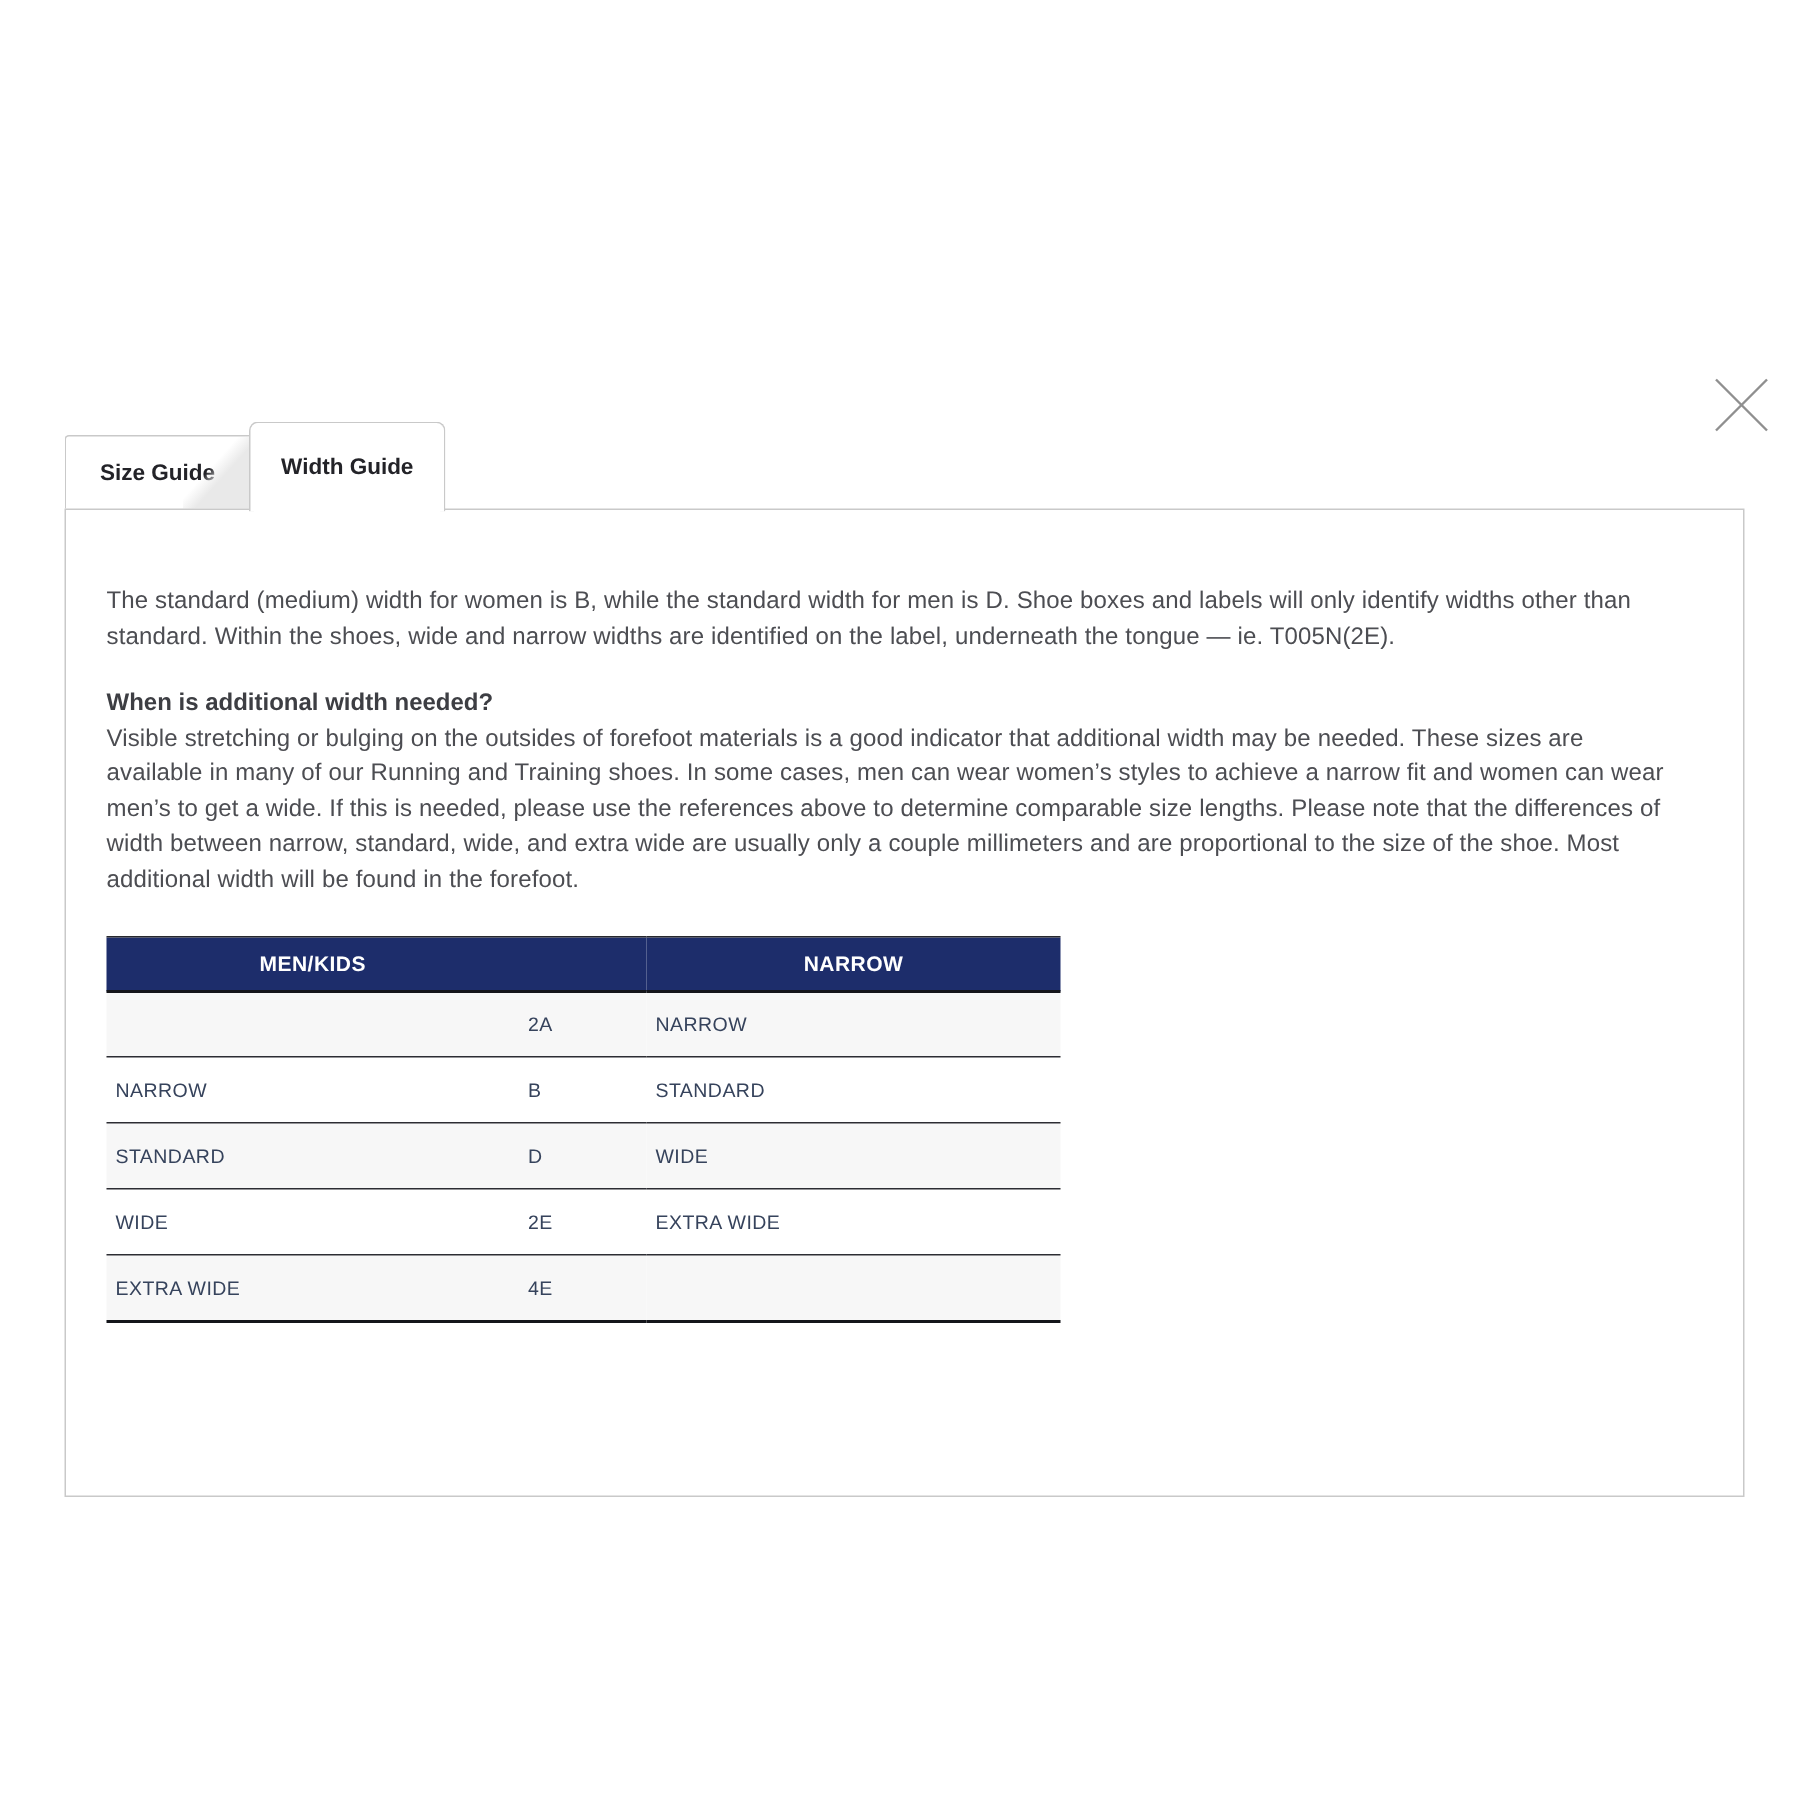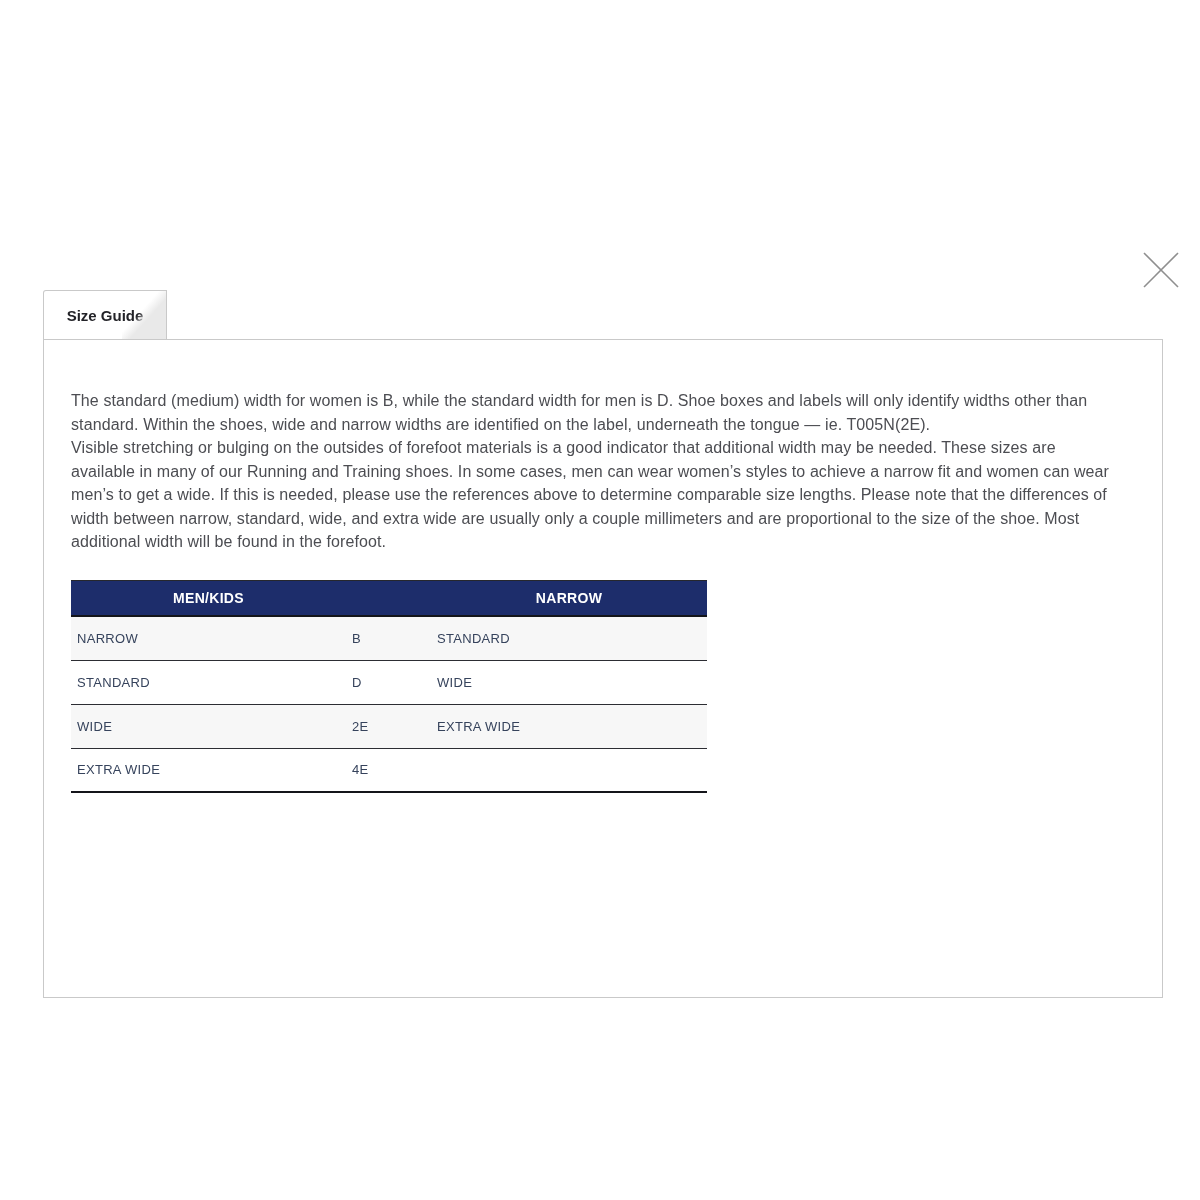--- a/index.html
+++ b/index.html
@@ -58,43 +58,52 @@
         <line x1="37" y1="4" x2="3" y2="38" stroke="#8f8f8f" stroke-width="1.6"></line>
       </svg>
     </span>
   </button>
 
   <div class="tab tab-inactive">
     <span>Size Guide</span>
     <span class="fold"></span>
   </div>
 
+  <div class="tab tab-active">
+    <span>Width Guide</span>
+  </div>
 
   <div class="panel">
     <div class="panel-inner">
 
       <p class="para">The standard (medium) width for women is B, while the standard width for men is D. Shoe boxes and labels will only identify widths other than standard. Within the shoes, wide and narrow widths are identified on the label, underneath the tongue — ie. T005N(2E).</p>
 
+      <p class="section-head">When is additional width needed?</p>
 
       <p class="para">Visible stretching or bulging on the outsides of forefoot materials is a good indicator that additional width may be needed. These sizes are available in many of our Running and Training shoes. In some cases, men can wear women’s styles to achieve a narrow fit and women can wear men’s to get a wide. If this is needed, please use the references above to determine comparable size lengths. Please note that the differences of width between narrow, standard, wide, and extra wide are usually only a couple millimeters and are proportional to the size of the shoe. Most additional width will be found in the forefoot.</p>
 
       <table class="width-table">
         <colgroup>
           <col style="width:275px">
           <col style="width:85px">
           <col style="width:276px">
         </colgroup>
         <thead>
           <tr>
             <th>MEN/KIDS</th>
             <th></th>
             <th>NARROW</th>
           </tr>
         </thead>
         <tbody>
+            <tr>
+              <td></td>
+              <td>2A</td>
+              <td>NARROW</td>
+            </tr>
             <tr>
               <td>NARROW</td>
               <td>B</td>
               <td>STANDARD</td>
             </tr>
             <tr>
               <td>STANDARD</td>
               <td>D</td>
               <td>WIDE</td>
             </tr>

